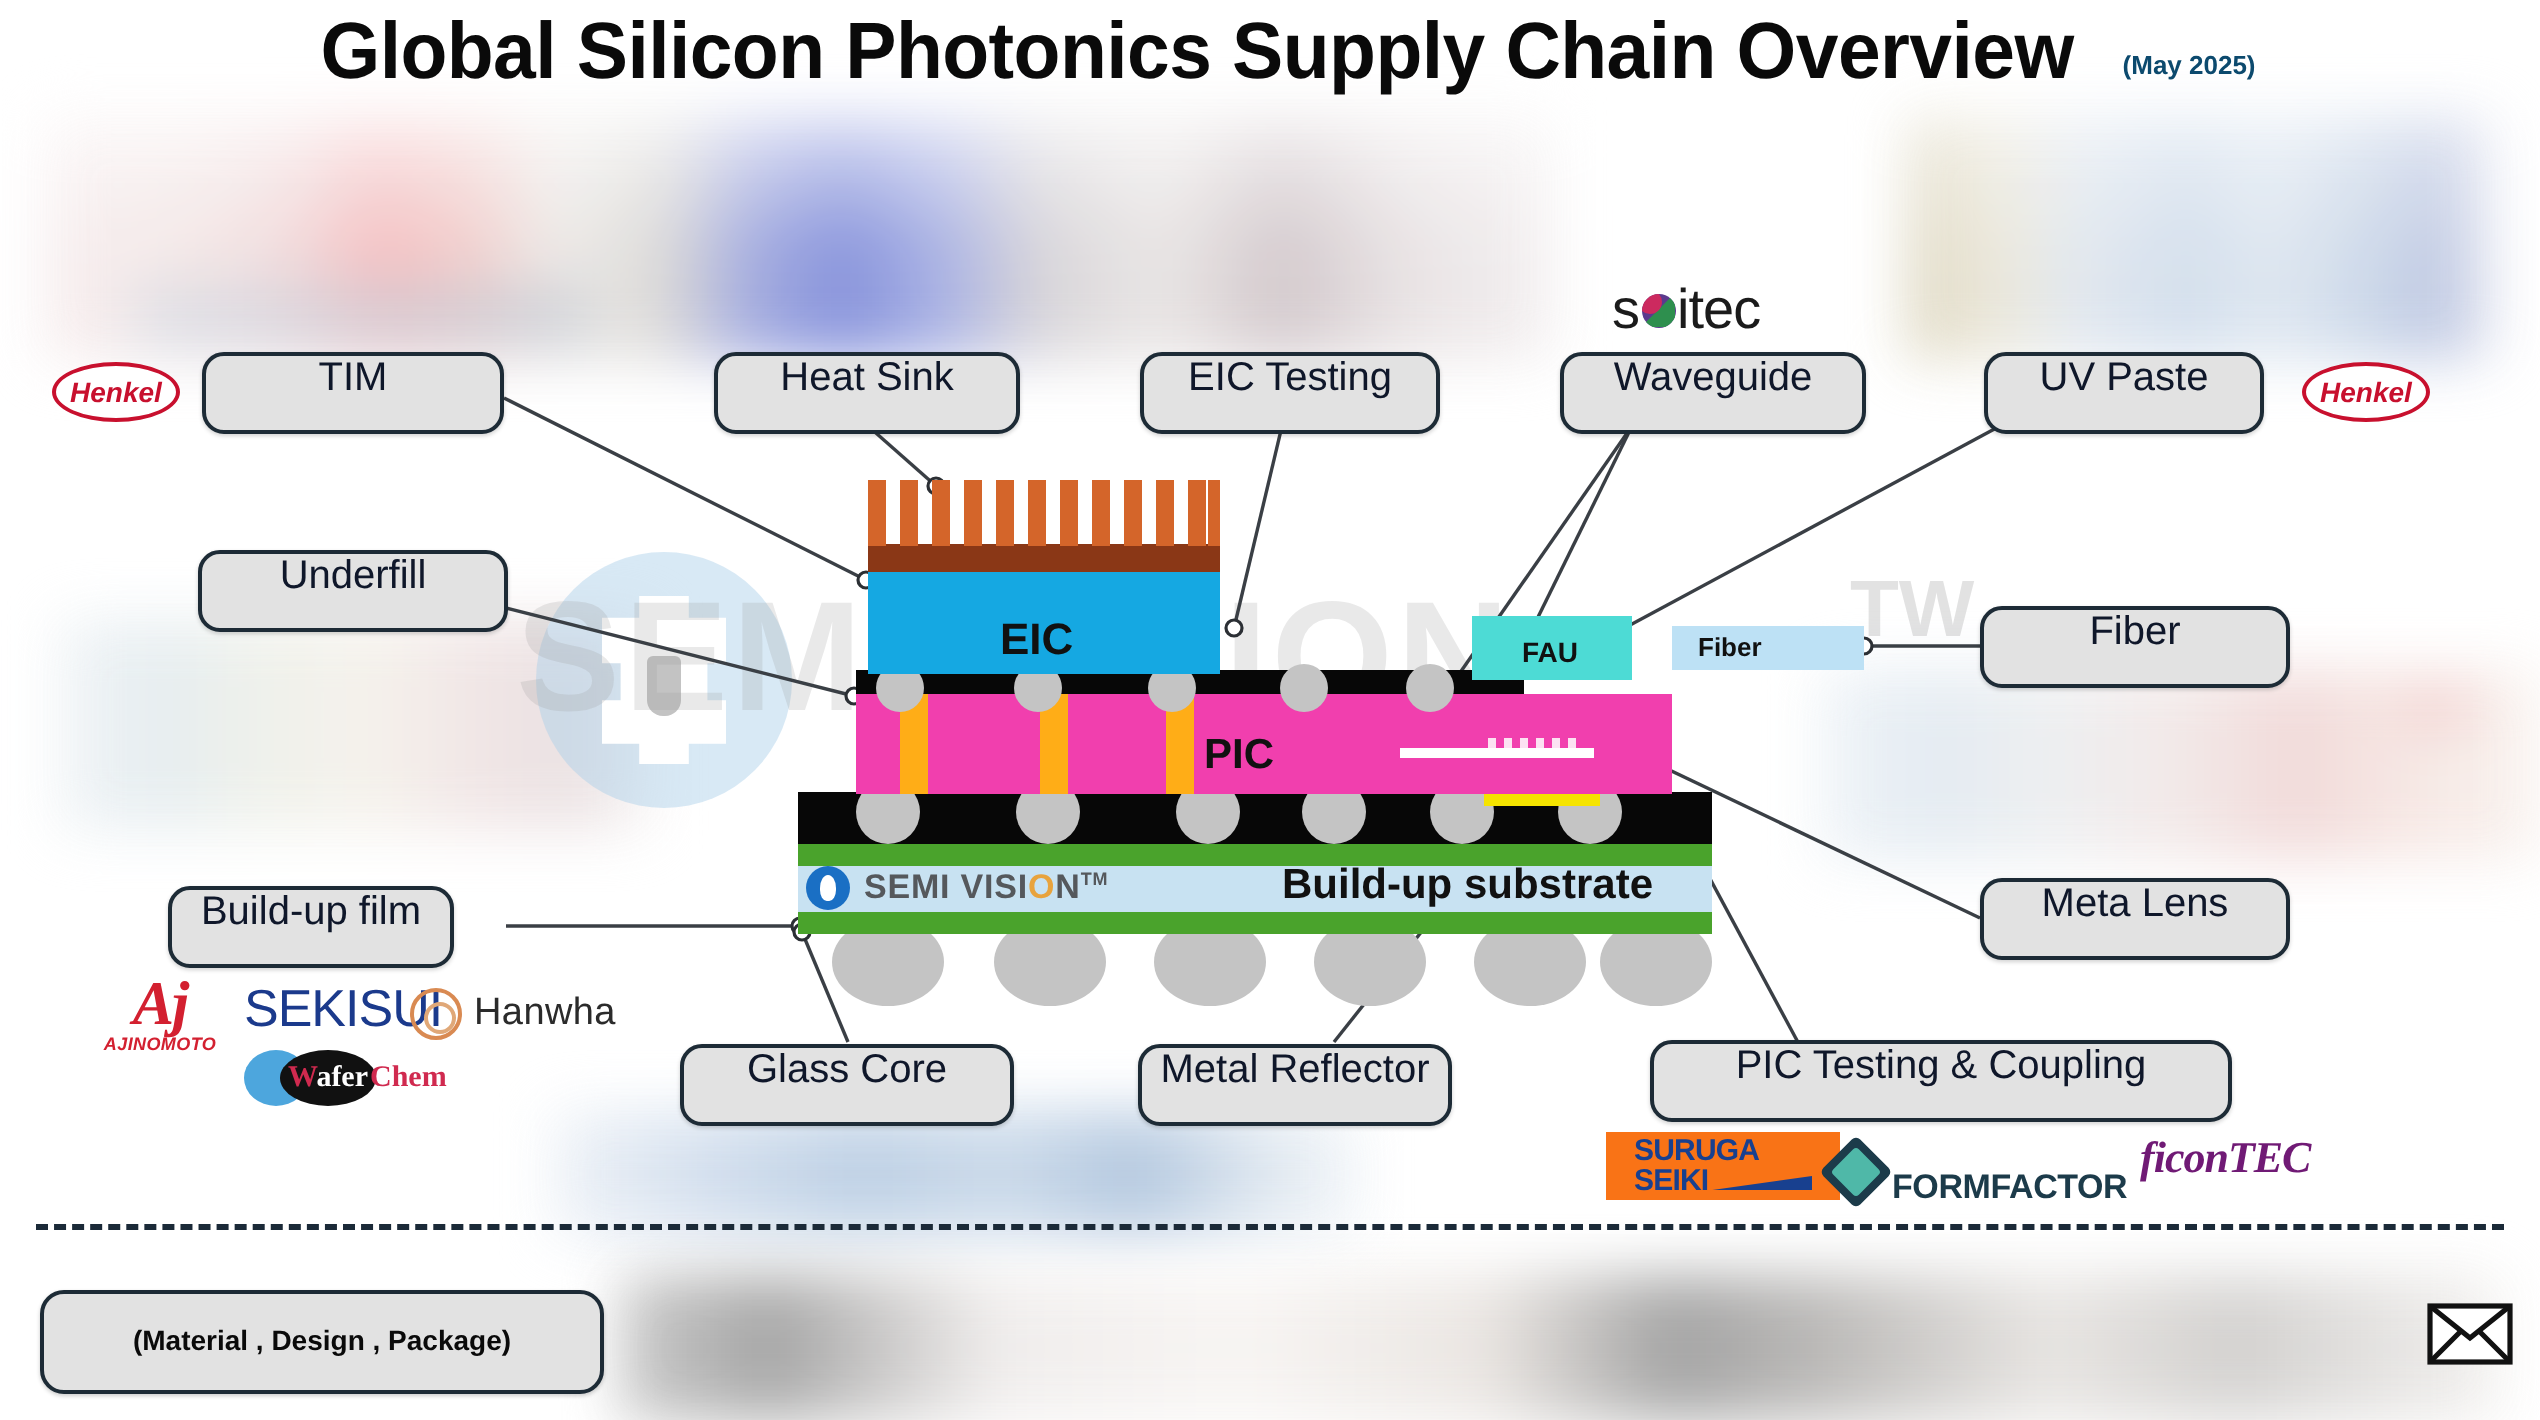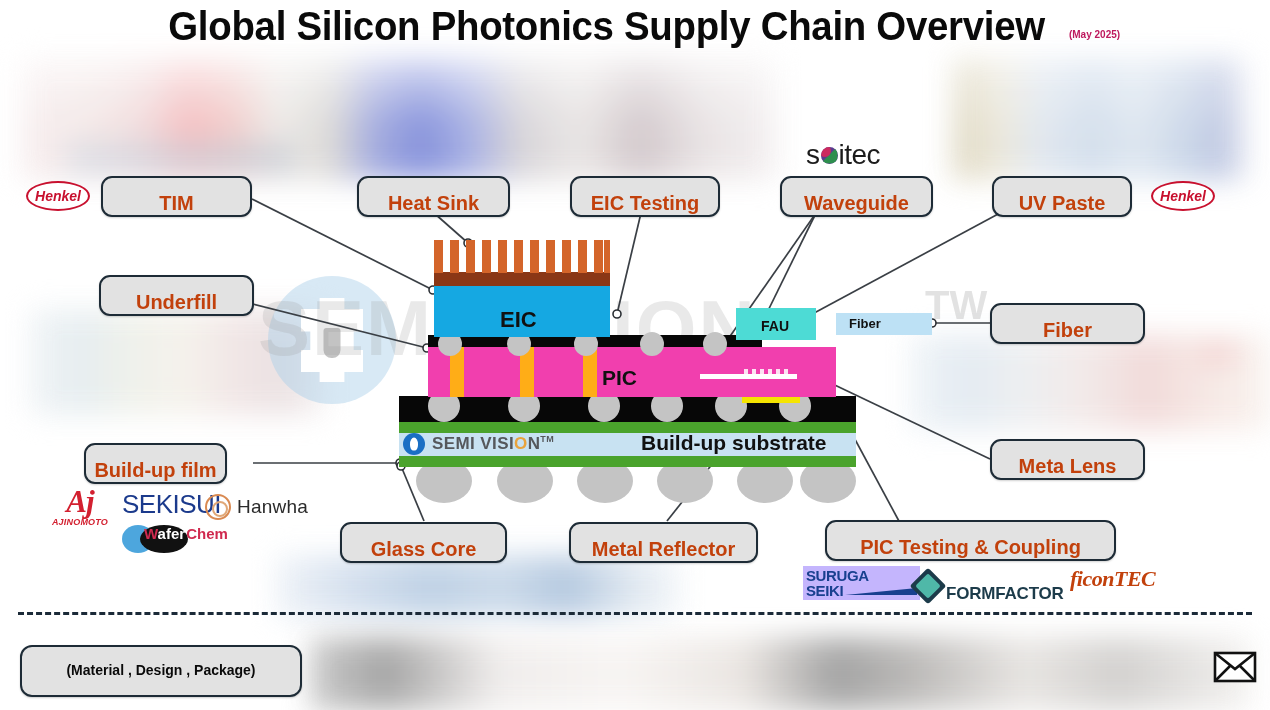--- a/index.html
+++ b/index.html
@@ -88,28 +88,28 @@
   
   .title-wrap { position:absolute; left:0; top:4px; width:1270px;
     text-align:center; white-space:nowrap; }
   .title {
     font-size: 40px; font-weight: 700; color:#0a0a0a;
     letter-spacing: -.3px;
     font-family: "Liberation Sans Narrow","Liberation Sans", sans-serif;
     transform: scaleX(.96); transform-origin: center;
     display:inline-block;
   }
-  .title-date { font-size:10px; font-weight:700; color:#be185d;
+  .title-date { font-size:13px; font-weight:700; color:#0c4a6e;
     margin-left:6px; vertical-align: 2px; }
 
   
   .callout {
     position:absolute; background:#e2e2e2; border:2px solid #1d2b36;
-    border-radius:11px; color:#c2410c; font-weight:700;
-    display:flex; align-items:flex-end; justify-content:center;
+    border-radius:11px; color:#0f172a; font-weight:400;
+    display:flex; align-items:flex-start; justify-content:center;
     box-shadow: 0 1px 2px rgba(0,0,0,.18); white-space:nowrap;
   }
   .callout.sz-m { font-size:20px; height:41px; }
 
   
   #leaders { position:absolute; inset:0; pointer-events:none; }
 
   
   #device { position:absolute; left:0; top:0; }
 
@@ -169,52 +169,52 @@
   .hanwha { position:absolute; left:205px; top:494px;
     display:flex; align-items:center; gap:6px; }
   .hanwha .ring { width:26px; height:26px; border-radius:50%;
     border:2.5px solid #d98a52; position:relative; }
   .hanwha .ring::after{content:"";position:absolute;left:5px;top:5px;
     width:12px;height:12px;border-radius:50%;border:2px solid #e0a878;}
   .hanwha .nm { font-size:19px; color:#2b2b2b; font-weight:400;
     letter-spacing:.2px; }
 
   .waferchem { position:absolute; left:122px; top:525px;
-    display:flex; align-items:flex-start; }
+    display:flex; align-items:center;font-family:Liberation Serif, serif; }
   .waferchem .ball { width:32px; height:28px; border-radius:50%;
     background:#4da6dd; }
   .waferchem .blk { width:48px; height:28px; border-radius:50%;
     background:#111; margin-left:-14px; }
   .waferchem .wt { position:relative; margin-left:-44px; font-size:15px;
     font-weight:700; color:#fff; z-index:2; }
   .waferchem .wt .w { color:#d02a4f; }
   .waferchem .ct { position:relative; margin-left:1px; font-size:15px;
     font-weight:700; color:#d02a4f; z-index:2; }
 
   .suruga { position:absolute; left:803px; top:566px; width:117px;
-    background:#c4b5fd; padding:2px 3px; }
+    background:#f97316; padding:2px 14px; }
   .suruga .l1 { font-size:15px; font-weight:700; color:#18408f;
     letter-spacing:-.4px; line-height:1.0; }
   .suruga .l2 { font-size:15px; font-weight:700; color:#18408f;
     letter-spacing:-.4px; line-height:1.0;
     display:flex; align-items:center; gap:2px;}
   .suruga .swoosh { flex:1; height:9px; background:#18408f;
     clip-path: polygon(0 100%, 100% 22%, 100% 100%); }
 
   .formfactor { position:absolute; left:915px; top:568px;
     display:flex; align-items:center; gap:5px; }
   .formfactor .ff-mark { width:26px; height:26px; background:#1c3b4a;
     position:relative; transform:rotate(45deg); border-radius:3px; }
   .formfactor .ff-mark::after{content:"";position:absolute;inset:4px;
     background:#4fb8a8;border-radius:2px;}
   .formfactor .ff-txt { font-size:17px; font-weight:700; color:#1c3b4a;
     letter-spacing:-.2px;margin-top:16px; }
 
   .ficontec { position:absolute; left:1070px; top:566px; font-size:22px;
-    font-style:italic; font-weight:700; color:#c2410c;
+    font-style:italic; font-weight:700; color:#701a75;
     font-family:"Liberation Serif",serif; letter-spacing:-.5px; }
 
   
   .divider { position:absolute; left:18px; top:612px; width:1234px;
     height:0; border-top:3px dashed #1b2a38; }
   .bottombox {
     position:absolute; left:20px; top:645px; width:282px; height:52px;
     background:#e2e2e2; border:2.5px solid #1d2b36; border-radius:12px;
     display:flex; flex-direction:column; align-items:center;
     justify-content:center; box-shadow:0 1px 2px rgba(0,0,0,.2);
@@ -391,21 +391,21 @@
   </div>
   <div class="callout sz-m" style="left:84px;top:443px;width:143px;">
     <span>Build-up film</span>
   </div>
   <div class="callout sz-m" style="left:990px;top:439px;width:155px;">
     <span>Meta Lens</span>
   </div>
   <div class="callout sz-m" style="left:340px;top:522px;width:167px;">
     <span>Glass Core</span>
   </div>
-  <div class="callout sz-m" style="left:569px;top:522px;width:189px;">
+  <div class="callout sz-m" style="left:569px;top:522px;width:157px;">
     <span>Metal Reflector</span>
   </div>
   <div class="callout sz-m" style="left:825px;top:520px;width:291px;">
     <span>PIC Testing &amp; Coupling</span>
   </div>
 
   <div class="henkel" style="left:26px;top:181px;">Henkel</div>
   <div class="henkel" style="left:1151px;top:181px;">Henkel</div>
 
   <div class="soitec">

